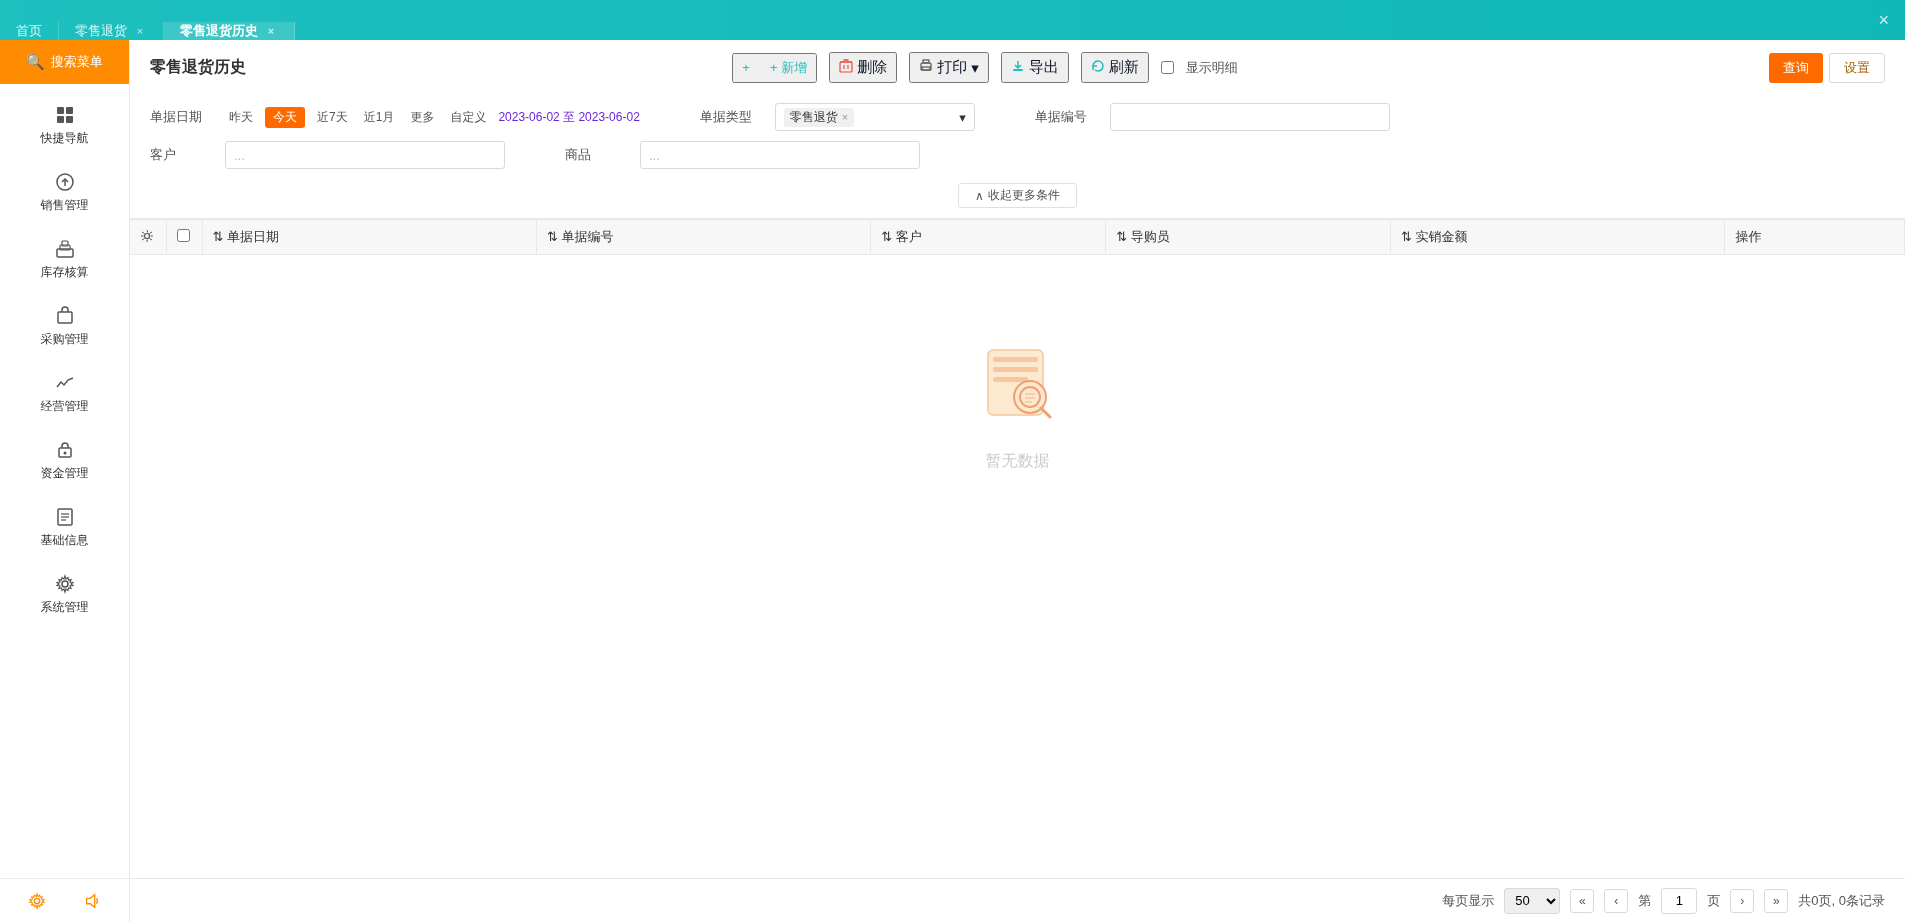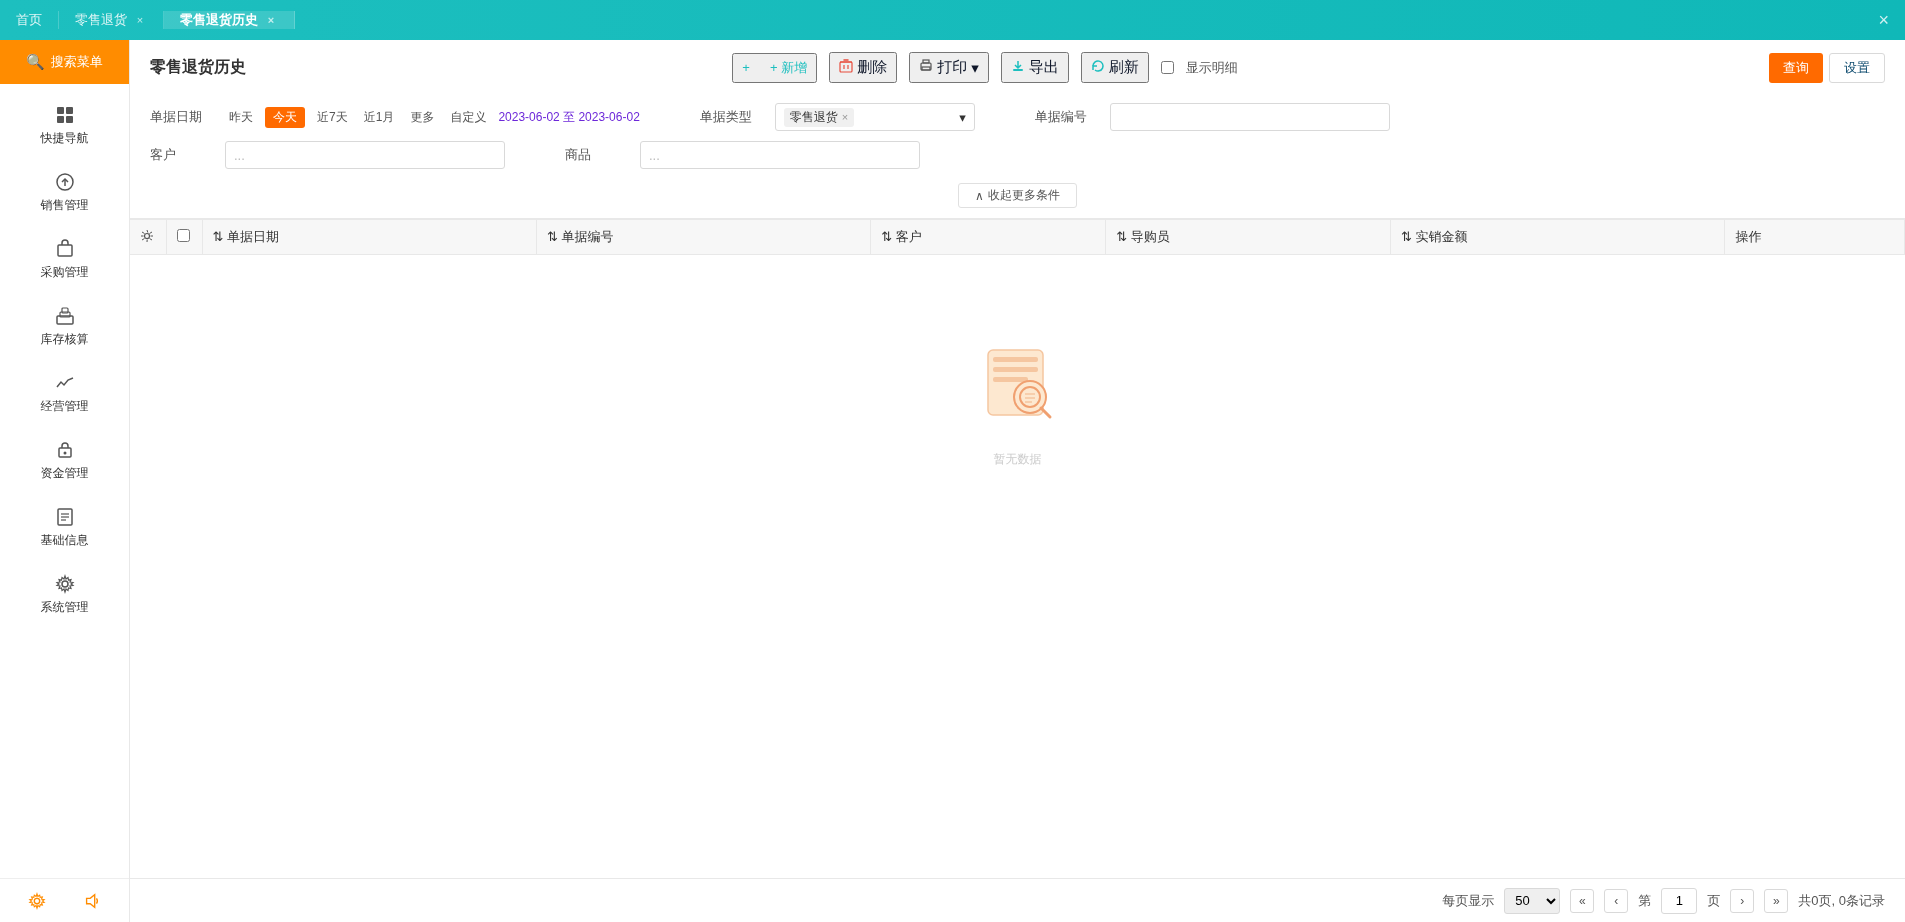--- a/index.html
+++ b/index.html
@@ -9,21 +9,21 @@
     .topbar {
       height: 40px;
       background: linear-gradient(90deg, #1dbfbf 0%, #10b8b8 100%);
       display: flex;
       align-items: center;
       padding: 0;
       flex-shrink: 0;
     }
     .topbar-tabs {
       display: flex;
-      align-items: center;
+      align-items: flex-end;
       height: 100%;
       flex: 1;
     }
     .topbar-tab {
       padding: 0 16px;
       display: flex;
       align-items: center;
       font-size: 13px;
       color: rgba(255,255,255,0.85);
       cursor: pointer;
@@ -155,21 +155,21 @@
       background: #ff6a00;
       color: #fff;
       border: none;
       border-radius: 3px;
       padding: 5px 14px;
       font-size: 13px;
       cursor: pointer;
     }
     .toolbar-btn-secondary {
       background: #fff;
-      color: #0c4a6e;
+      color: #a16207;
       border: 1px solid #d9d9d9;
       border-radius: 3px;
       padding: 5px 14px;
       font-size: 13px;
       cursor: pointer;
     }
     .display-detail-checkbox {
       display: flex; align-items: center; gap: 12px;
       font-size: 13px; color: #555; cursor: pointer;
     }
@@ -401,35 +401,35 @@
               <circle cx="10" cy="10" r="8" fill="none" stroke="#555" stroke-width="1.5"></circle>
               <path d="M7 10 L10 7 L13 10" stroke="#555" stroke-width="1.5" fill="none"></path>
               <line x1="10" y1="7" x2="10" y2="14" stroke="#555" stroke-width="1.5"></line>
             </svg>
         </div>
         <span>销售管理</span>
       </div>
       <div class="sidebar-item">
         <div class="icon-box">
           <svg width="20" height="20" viewBox="0 0 20 20">
-              <rect x="3" y="6" width="14" height="11" rx="1" fill="none" stroke="#555" stroke-width="1.5"></rect>
-              <path d="M7 6 V4 a3 3 0 0 1 6 0 V6" fill="none" stroke="#555" stroke-width="1.5"></path>
-            </svg>
-        </div>
-        <span>采购管理</span>
-      </div>
-      <div class="sidebar-item">
-        <div class="icon-box">
-          <svg width="20" height="20" viewBox="0 0 20 20">
               <rect x="2" y="10" width="16" height="8" rx="1" fill="none" stroke="#555" stroke-width="1.5"></rect>
               <rect x="5" y="6" width="10" height="5" rx="1" fill="none" stroke="#555" stroke-width="1.2"></rect>
               <rect x="7" y="2" width="6" height="5" rx="1" fill="none" stroke="#555" stroke-width="1.2"></rect>
             </svg>
         </div>
         <span>库存核算</span>
+      </div>
+      <div class="sidebar-item">
+        <div class="icon-box">
+          <svg width="20" height="20" viewBox="0 0 20 20">
+              <rect x="3" y="6" width="14" height="11" rx="1" fill="none" stroke="#555" stroke-width="1.5"></rect>
+              <path d="M7 6 V4 a3 3 0 0 1 6 0 V6" fill="none" stroke="#555" stroke-width="1.5"></path>
+            </svg>
+        </div>
+        <span>采购管理</span>
       </div>
       <div class="sidebar-item">
         <div class="icon-box">
           <svg width="20" height="20" viewBox="0 0 20 20">
               <polyline points="2,14 6,9 9,12 13,7 18,5" fill="none" stroke="#555" stroke-width="1.5"></polyline>
             </svg>
         </div>
         <span>经营管理</span>
       </div>
       <div class="sidebar-item">
@@ -634,21 +634,21 @@
 
             <circle cx="62" cy="62" r="16" fill="#fde8d0" stroke="#f0a070" stroke-width="2"></circle>
             <circle cx="62" cy="62" r="10" fill="none" stroke="#f0a070" stroke-width="2"></circle>
             <line x1="73" y1="73" x2="82" y2="82" stroke="#f0a070" stroke-width="3" stroke-linecap="round"></line>
 
             <line x1="57" y1="59" x2="67" y2="59" stroke="#f5c6a0" stroke-width="1.5"></line>
             <line x1="57" y1="63" x2="67" y2="63" stroke="#f5c6a0" stroke-width="1.5"></line>
             <line x1="57" y1="67" x2="64" y2="67" stroke="#f5c6a0" stroke-width="1.5"></line>
           </svg>
         </div>
-        <span style="color:#ccc; font-size:12px;">暂无数据</span>
+        <span style="color:#ccc; font-size:16px;">暂无数据</span>
       </div>
     </div>
 
     <div class="pagination-bar">
       <span>每页显示</span>
       <select class="page-size-select">
         <option value="10">10</option>
         <option value="20">20</option>
         <option value="50" selected="">50</option>
         <option value="100">100</option>

